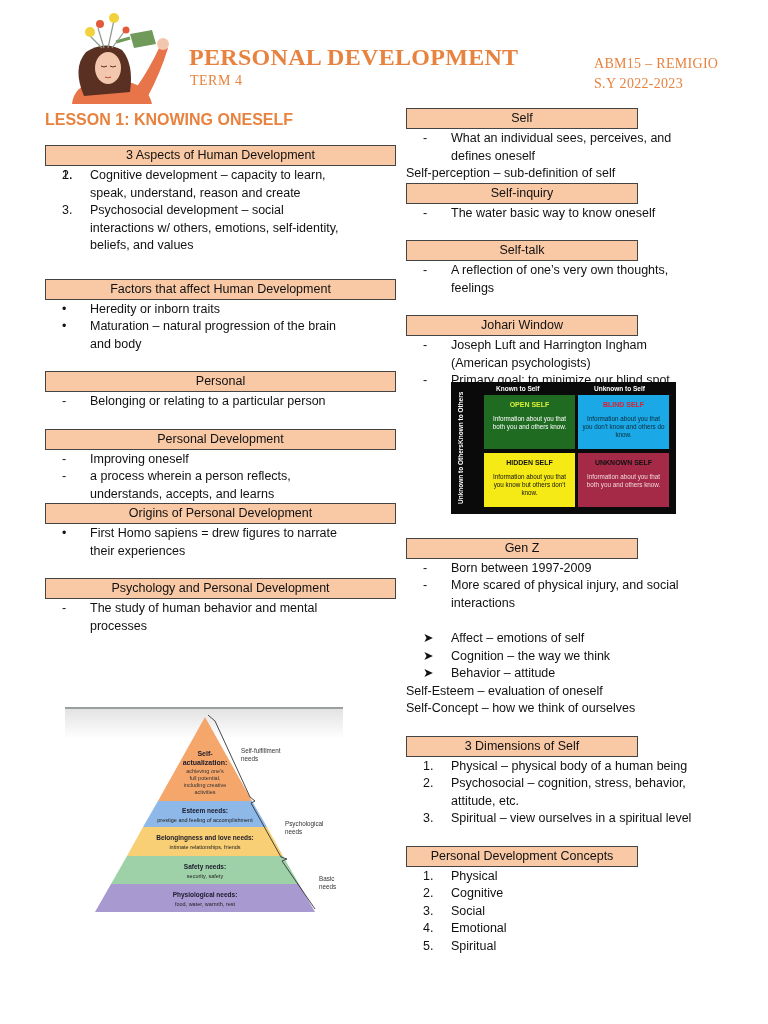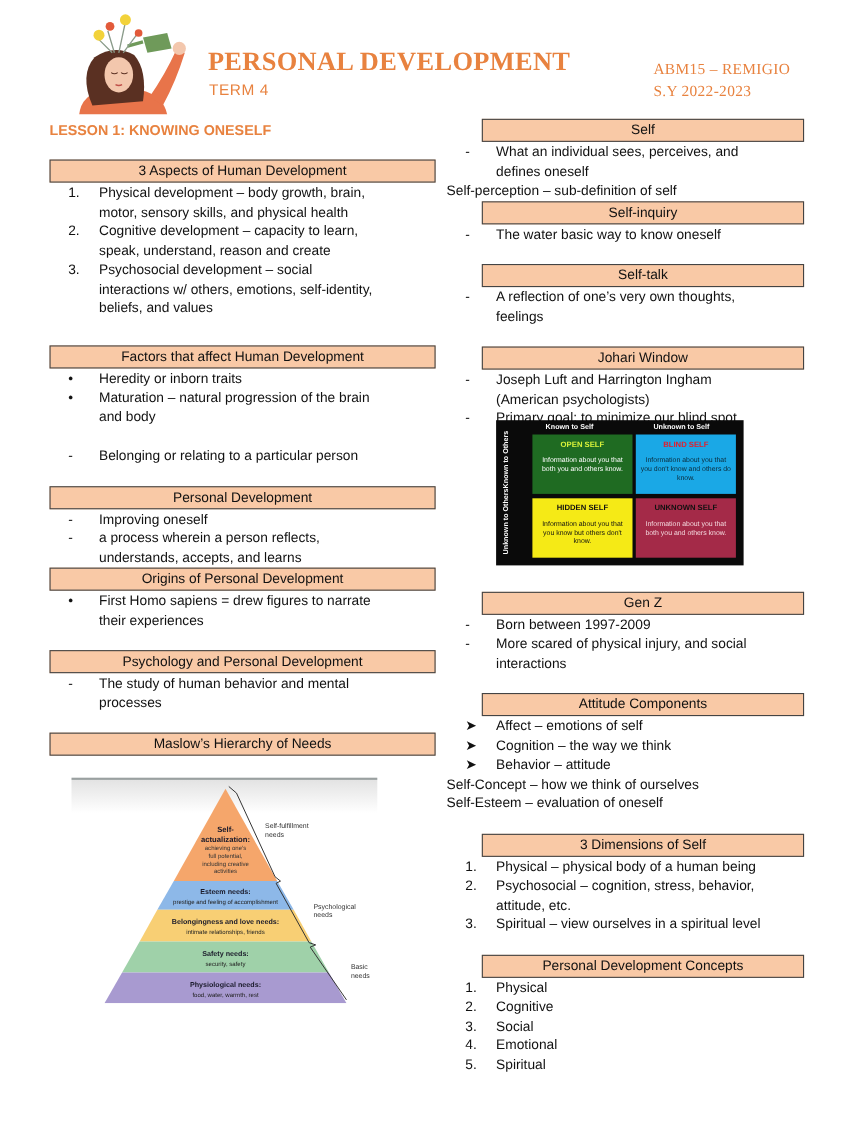--- a/index.html
+++ b/index.html
@@ -1,31 +1,31 @@
 <!DOCTYPE html>
 <html><head>
   <meta charset="utf-8">
   <style>
     * { box-sizing: border-box; margin: 0; padding: 0; }
     html, body { width: 768px; height: 1024px; background: #ffffff; overflow: hidden; }
     body { position: relative; font-family: "Liberation Sans", sans-serif; color: #111; }
 
     .header-illustration { position: absolute; left: 64px; top: 8px; width: 112px; height: 96px; }
     .title { position: absolute; left: 189px; top: 44px; font-family: "Liberation Serif", serif; font-weight: bold; font-size: 24px; color: #e8823f; letter-spacing: 0.3px; }
-    .term { position: absolute; left: 190px; top: 73px; font-family: Liberation Sans, sans-serif; font-size: 14px; color: #e8823f; letter-spacing: 0.5px; }
+    .term { position: absolute; left: 190px; top: 73px; font-family: Liberation Serif, serif; font-size: 14px; color: #e8823f; letter-spacing: 0.5px; }
     .meta { position: absolute; left: 582px; top: 54px; font-family: "Liberation Serif", serif; font-size: 14px; color: #e8823f; line-height: 20px; letter-spacing: 0.3px; margin-left: 12px; }
-    .lesson { position: absolute; left: 45px; top: 111px; font-weight: bold; font-size: 13px; color: #e8823f; }
+    .lesson { position: absolute; left: 45px; top: 111px; font-weight: bold; font-size: 16px; color: #e8823f; }
 
     .col { position: absolute; width: 300px; font-size: 12.5px; line-height: 17.5px; }
     .col-left { left: 45px; top: 145px; }
     .col-right { left: 406px; top: 108px; }
 
     .section-header { width: 293px; height: 21px; background: #f9c9a6; border: 1.5px solid #444; text-align: center; font-size: 12.5px; line-height: 18px; color: #111; margin-bottom: 1px; }
     .col-left .section-header { width: 351px; }
-    .col-right .section-header { width: 293px; margin-left: 32px; }
+    .col-right .section-header { width: 232px; }
 
     .list { list-style: none; padding-left: 0; }
     .list li { position: relative; padding-left: 45px; }
     .list li .marker { position: absolute; left: 17px; top: 0; width: 22px; }
     .plain { padding-left: 0; }
 
     .pyramid-wrap { position: absolute; left: 65px; top: 707px; width: 278px; height: 205px; background: linear-gradient(#e3e3e3, #ffffff 30px); border-top: 2px solid #9aa0a0; }
 
     .johari { position: absolute; left: 451px; top: 382px; width: 225px; height: 132px; background: #0a0a0a; }
     .johari .hdr { position: absolute; color: #fff; font-size: 6.5px; font-weight: bold; }
@@ -68,33 +68,34 @@
 <div class="meta">
   <div>ABM15 – REMIGIO</div>
   <div>S.Y 2022-2023</div>
 </div>
 <div class="lesson">LESSON 1: KNOWING ONESELF</div>
 
 <div class="col col-left">
 
   <div class="section-header">3 Aspects of Human Development</div>
   <ul class="list">
-    <li><span class="marker">1.</span><span>Physical development – body growth, brain, motor, sensory skills, and physical health</span></li>
+    <li><span class="marker">1.</span></li>
     <li><span class="marker">2.</span><span>Cognitive development – capacity to learn, speak, understand, reason and create</span></li>
     <li><span class="marker">3.</span><span>Psychosocial development – social interactions w/ others, emotions, self-identity, beliefs, and values</span></li>
   </ul>
   <div style="height:24px"></div>
 
   <div class="section-header">Factors that affect Human Development</div>
   <ul class="list">
     <li><span class="marker">•</span><span>Heredity or inborn traits</span></li>
     <li><span class="marker">•</span><span>Maturation – natural progression of the brain and body</span></li>
   </ul>
   <div style="height:18px"></div>
 
+  <div class="section-header">Personal</div>
   <ul class="list">
     <li><span class="marker">-</span><span>Belonging or relating to a particular person</span></li>
   </ul>
   <div style="height:18px"></div>
 
   <div class="section-header">Personal Development</div>
   <ul class="list">
     <li><span class="marker">-</span><span>Improving oneself</span></li>
     <li><span class="marker">-</span><span>a process wherein a person reflects, understands, accepts, and learns</span></li>
   </ul>
@@ -104,21 +105,20 @@
     <li><span class="marker">•</span><span>First Homo sapiens = drew figures to narrate their experiences</span></li>
   </ul>
   <div style="height:18px"></div>
 
   <div class="section-header">Psychology and Personal Development</div>
   <ul class="list">
     <li><span class="marker">-</span><span>The study of human behavior and mental processes</span></li>
   </ul>
   <div style="height:18px"></div>
 
-  <div class="section-header">Maslow’s Hierarchy of Needs</div>
 </div>
 
 <div class="pyramid-wrap">
   <svg width="278" height="203" viewBox="0 0 278 203">
 
     <polygon points="140,8 187,92 93,92" fill="#f5a66b"></polygon>
     <polygon points="93,92 187,92 202,118 78,118" fill="#8db8e8"></polygon>
     <polygon points="78,118 202,118 218,147 62,147" fill="#f8cf74"></polygon>
     <polygon points="62,147 218,147 234,175 46,175" fill="#9fd1a9"></polygon>
     <polygon points="46,175 234,175 250,203 30,203" fill="#a89ad0"></polygon>
@@ -174,28 +174,27 @@
   </ul>
   <div style="height:148px"></div>
 
   <div class="section-header">Gen Z</div>
   <ul class="list">
     <li><span class="marker">-</span><span>Born between 1997-2009</span></li>
     <li><span class="marker">-</span><span>More scared of physical injury, and social interactions</span></li>
   </ul>
   <div style="height:18px"></div>
 
-  <div class="section-header">Attitude Components</div>
   <ul class="list">
     <li><span class="marker">➤</span><span>Affect – emotions of self</span></li>
     <li><span class="marker">➤</span><span>Cognition – the way we think</span></li>
     <li><span class="marker">➤</span><span>Behavior – attitude</span></li>
   </ul>
+  <div class="plain">Self-Esteem – evaluation of oneself</div>
   <div class="plain">Self-Concept – how we think of ourselves</div>
-  <div class="plain">Self-Esteem – evaluation of oneself</div>
   <div style="height:18px"></div>
 
   <div class="section-header">3 Dimensions of Self</div>
   <ul class="list">
     <li><span class="marker">1.</span><span>Physical – physical body of a human being</span></li>
     <li><span class="marker">2.</span><span>Psychosocial – cognition, stress, behavior, attitude, etc.</span></li>
     <li><span class="marker">3.</span><span>Spiritual – view ourselves in a spiritual level</span></li>
   </ul>
   <div style="height:18px"></div>
 

